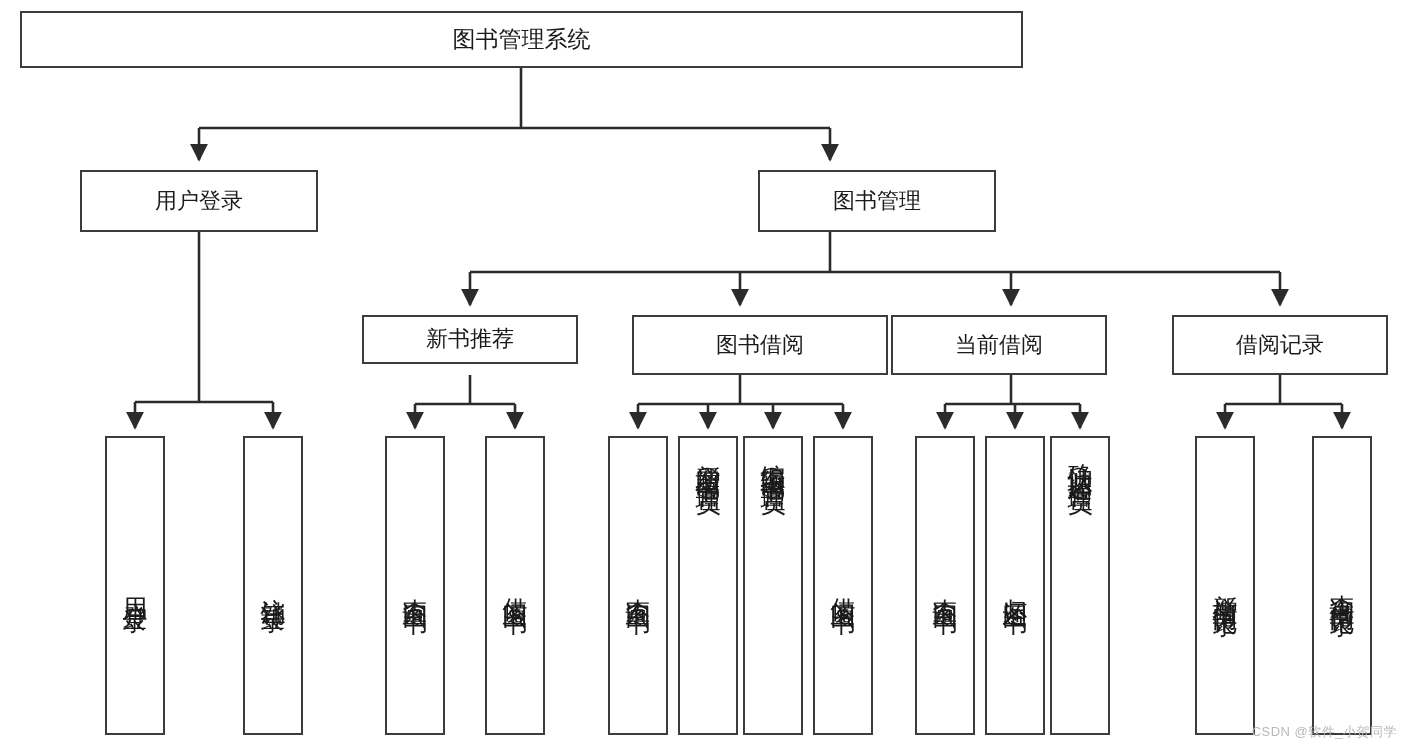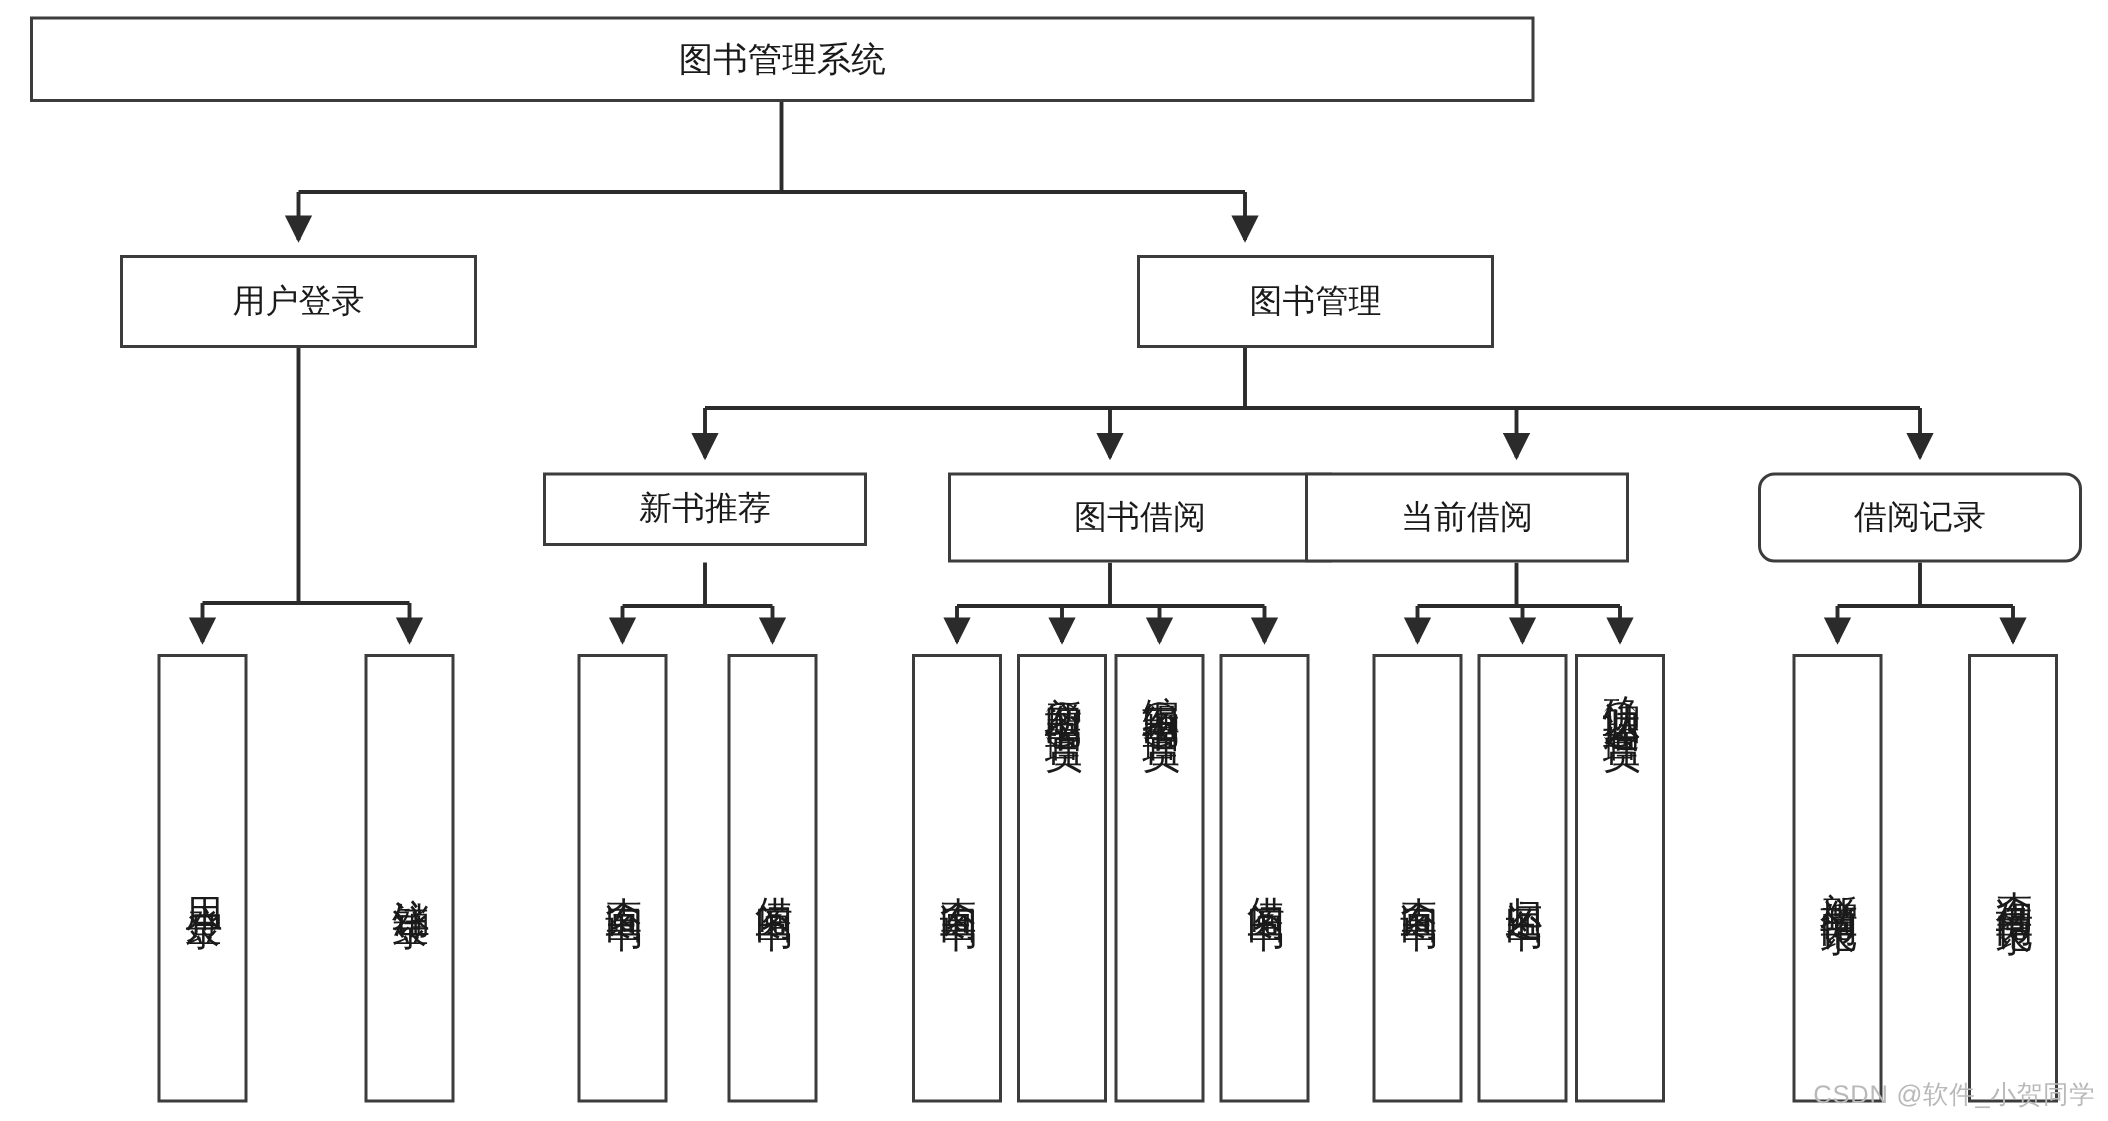--- a/index.html
+++ b/index.html
@@ -43,21 +43,21 @@
     font-size:25px;
     letter-spacing:4px;
     line-height:1;
     white-space:nowrap;
   }
   .leaf.centered{align-items:center;padding-top:0;}
 
   .watermark{
     position:absolute;
     right:8px;bottom:6px;
-    font-size:17px;
+    font-size:13px;
     color:#b9b9b9;
     letter-spacing:0.5px;
     white-space:nowrap;
   }
 </style>
 </head>
 <body>
 
 <div id="canvas">
 
@@ -121,24 +121,24 @@
   <div class="node h-node" id="node-l2-1" style="left: 711px; top: 170px; width: 238px; height: 62px; margin-left: 47px;">
     <span class="lbl">图书管理</span>
   </div>
 
   <div class="node h-node" id="node-l3-0" style="left: 362px; top: 315px; width: 216px; height: 49px;">
     <span class="lbl">新书推荐</span>
   </div>
   <div class="node h-node" id="node-l3-1" style="left: 632px; top: 315px; width: 256px; height: 60px;">
     <span class="lbl">图书借阅</span>
   </div>
-  <div class="node h-node" id="node-l3-2" style="left: 870px; top: 315px; width: 216px; height: 60px;">
+  <div class="node h-node" id="node-l3-2" style="left: 891px; top: 315px; width: 216px; height: 60px;">
     <span class="lbl">当前借阅</span>
   </div>
-  <div class="node h-node" id="node-l3-3" style="left: 1172px; top: 315px; width: 216px; height: 60px; border-radius: 11px;">
+  <div class="node h-node" id="node-l3-3" style="left: 1172px; top: 315px; width: 216px; height: 60px;">
     <span class="lbl">借阅记录</span>
   </div>
 
   <div class="node leaf centered" id="node-leaf-0" style="left: 105px; top: 436px; width: 60px; height: 299px;">
     <span class="lbl">用户登录</span>
   </div>
   <div class="node leaf centered" id="node-leaf-1" style="left: 243px; top: 436px; width: 60px; height: 299px;">
     <span class="lbl">注销登录</span>
   </div>
   <div class="node leaf centered" id="node-leaf-2" style="left: 385px; top: 436px; width: 60px; height: 299px;">

